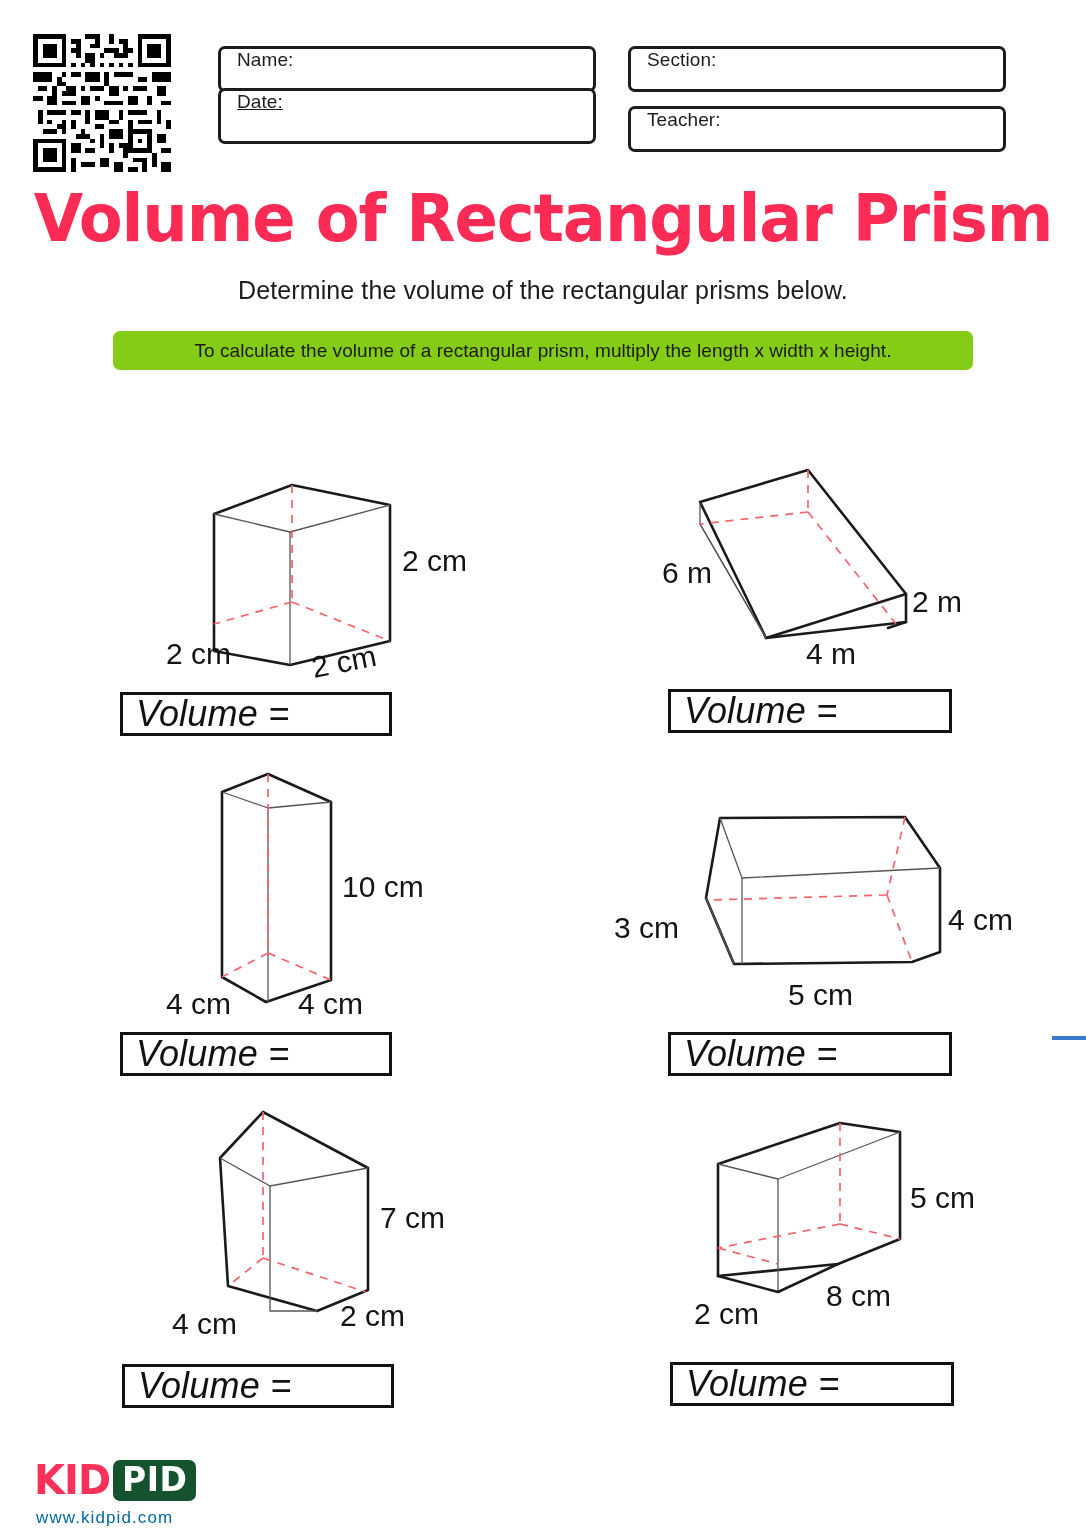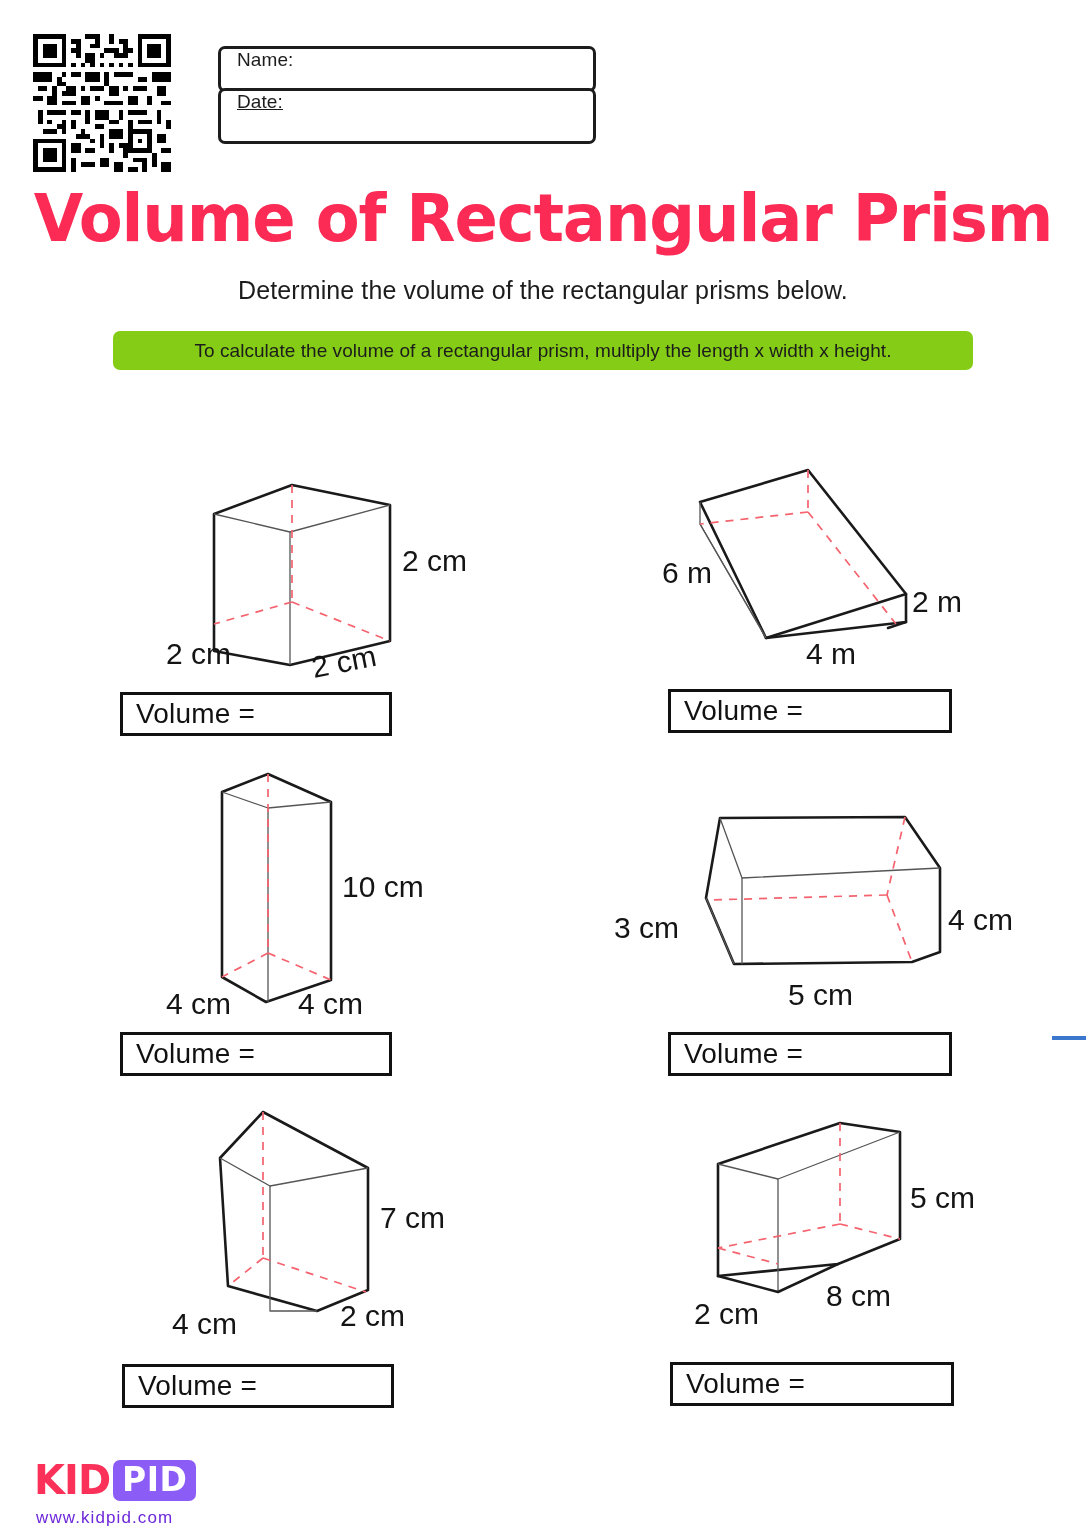--- a/index.html
+++ b/index.html
@@ -104,23 +104,24 @@
 
   .answer-box {
     position: absolute;
     border: 3px solid #111;
     background: #fff;
     display: flex;
     align-items: center;
     padding-left: 13px;
   }
   .answer-label {
-    font-size: 28px;
+    font-size: 36px;
     color: #111;
     letter-spacing: .2px;
+    font-style: italic;
   }
 
   
   #blue-rule {
     position: absolute;
     left: 1052px; top: 1036px;
     width: 34px; height: 4px;
     background: #3B77CC;
   }
 
@@ -134,40 +135,40 @@
   }
   #logo-kid {
     font-family: "DejaVu Sans", sans-serif;
     font-weight: bold;
     font-size: 40px;
     color: #FB3159;
     letter-spacing: -1px;
     line-height: 44px;
   }
   #logo-pid-badge {
-    background: #8b5cf6;
+    background: #14532d;
     border-radius: 7px;
     padding: 2px 9px 3px 9px;
     margin-left: 3px;
   }
   #logo-pid {
     font-family: "DejaVu Sans", sans-serif;
     font-weight: bold;
     font-size: 33px;
     color: #ffffff;
     letter-spacing: .5px;
     line-height: 36px;
     display: block;
   }
   #logo-url {
     position: absolute;
     left: 36px; top: 60px;
     font-size: 17px;
     letter-spacing: 1.1px;
-    color: #6d28d9;
+    color: #0369a1;
   }
   #footer-note {
     position: absolute;
     right: 36px; top: 14px;
     text-align: right;
     font-size: 17px;
     line-height: 25px;
     color: #1c1c1c;
   }
   #footer-link { text-decoration: underline; color: #1c1c1c; }
@@ -300,20 +301,26 @@
         <rect x="10" y="20" width="1" height="1"></rect>
     </g>
   </svg>
 
   <div class="field-box" id="field-name">
     <span class="field-label">Name:</span>
   </div>
   <div class="field-box" id="field-date">
     <span class="field-label">Date:</span>
   </div>
+  <div class="field-box" id="field-section">
+    <span class="field-label">Section:</span>
+  </div>
+  <div class="field-box" id="field-teacher">
+    <span class="field-label">Teacher:</span>
+  </div>
 </div>
 
 <div id="title">Volume of Rectangular Prism</div>
 <div id="subtitle">Determine the volume of the rectangular prisms below.</div>
 <div id="instruction-band">
   <span id="instruction-text">To calculate the volume of a rectangular prism, multiply the length x width x height.</span>
 </div>
 
 <div class="problem" style="left:118px; top:446px; width:400px; height:300px;">
   <svg class="figure-svg" width="400" height="240" viewBox="0 0 400 240">

